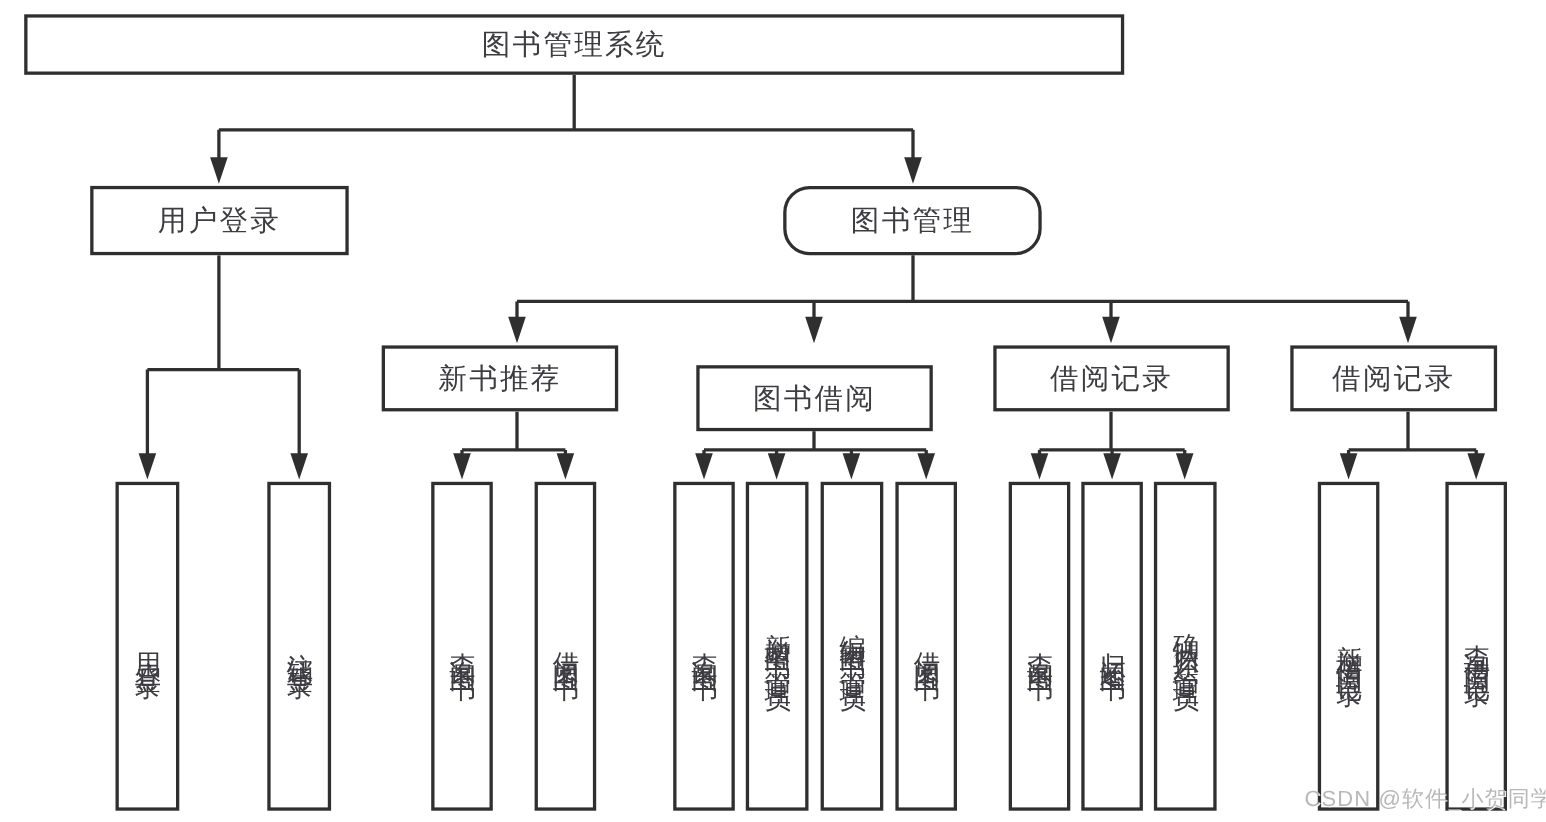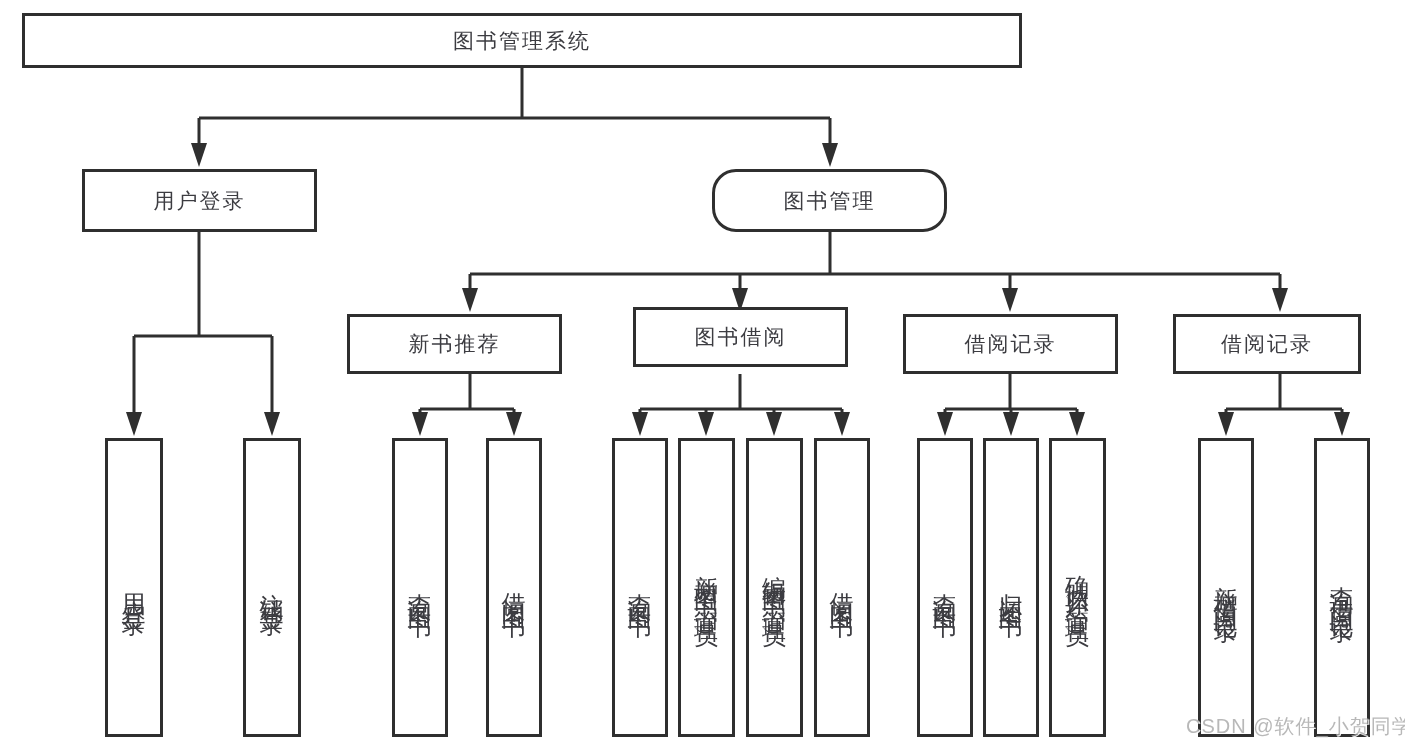--- a/index.html
+++ b/index.html
@@ -20,21 +20,21 @@
   }
   .node {
     position: absolute;
     background: #ffffff;
     border: 3px solid #2f2f2f;
     display: flex; align-items: center; justify-content: center;
     z-index: 2;
   }
   .node .label {
     color: #3c3c41;
-    font-size: 21px;
+    font-size: 26px;
     letter-spacing: 2px;
     white-space: nowrap;
   }
   .leaf {
     position: absolute;
     background: #ffffff;
     border: 3px solid #2f2f2f;
     display: flex; align-items: center; justify-content: center;
     z-index: 2;
   }
@@ -110,21 +110,21 @@
   <div class="node" style="left:82px; top:169px; width:235px; height:63px;">
     <span class="label">用户登录</span>
   </div>
   <div class="node" style="left:712px; top:169px; width:235px; height:63px;border-radius:24px;">
     <span class="label">图书管理</span>
   </div>
 
   <div class="node" style="left:347px; top:314px; width:215px; height:60px;">
     <span class="label">新书推荐</span>
   </div>
-  <div class="node" style="left:633px; top:307px; width:215px; height:60px;">
+  <div class="node" style="left:633px; top:332px; width:215px; height:60px;">
     <span class="label">图书借阅</span>
   </div>
   <div class="node" style="left:903px; top:314px; width:215px; height:60px;">
     <span class="label">借阅记录</span>
   </div>
   <div class="node" style="left:1173px; top:314px; width:188px; height:60px;">
     <span class="label">借阅记录</span>
   </div>
 
   <div class="leaf" style="left:105px; top:438px; width:58px; height:299px;">

